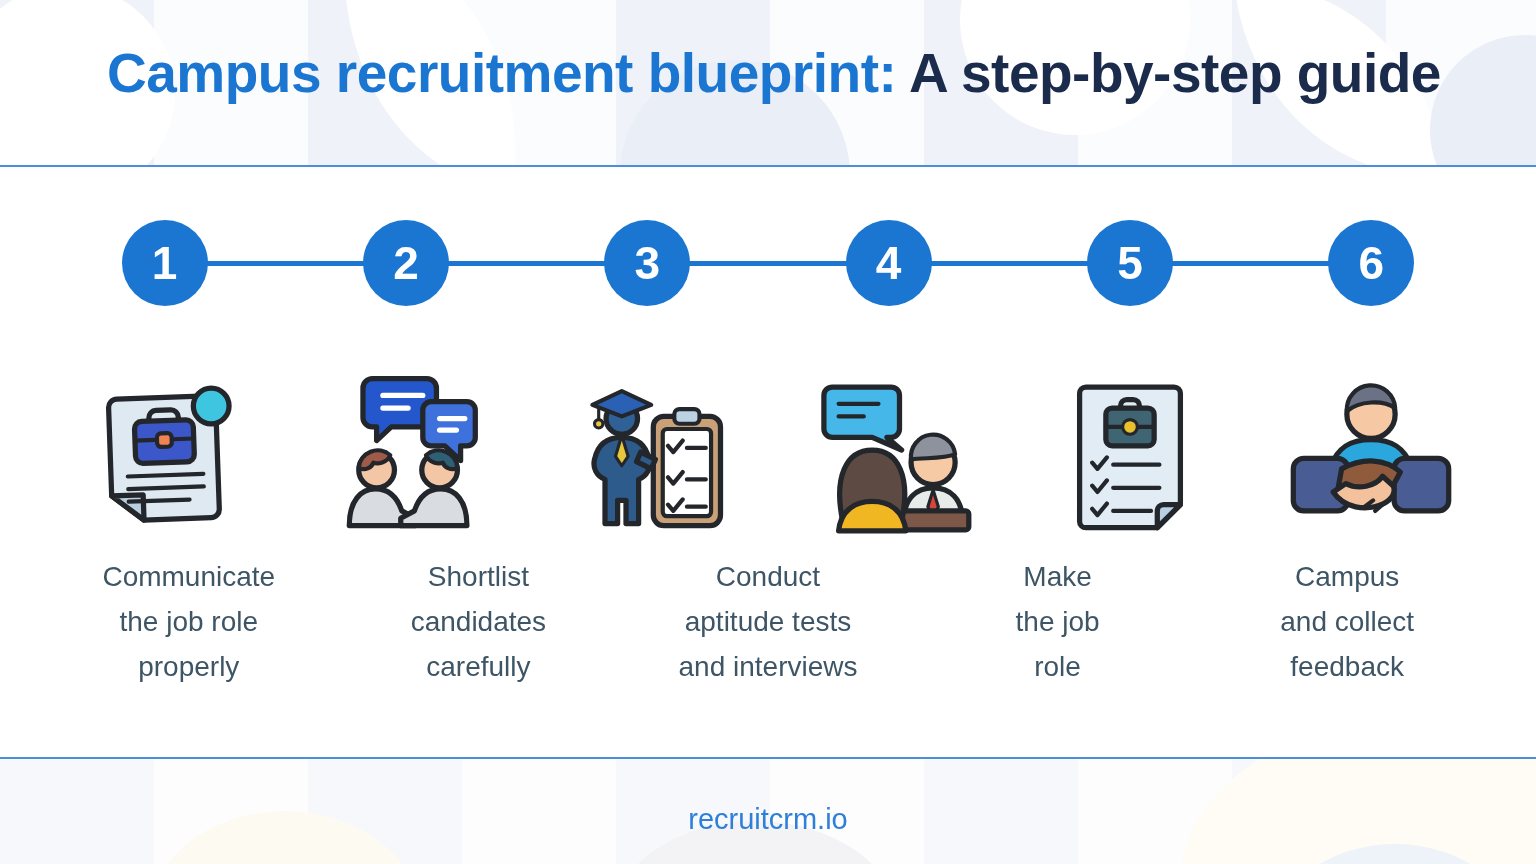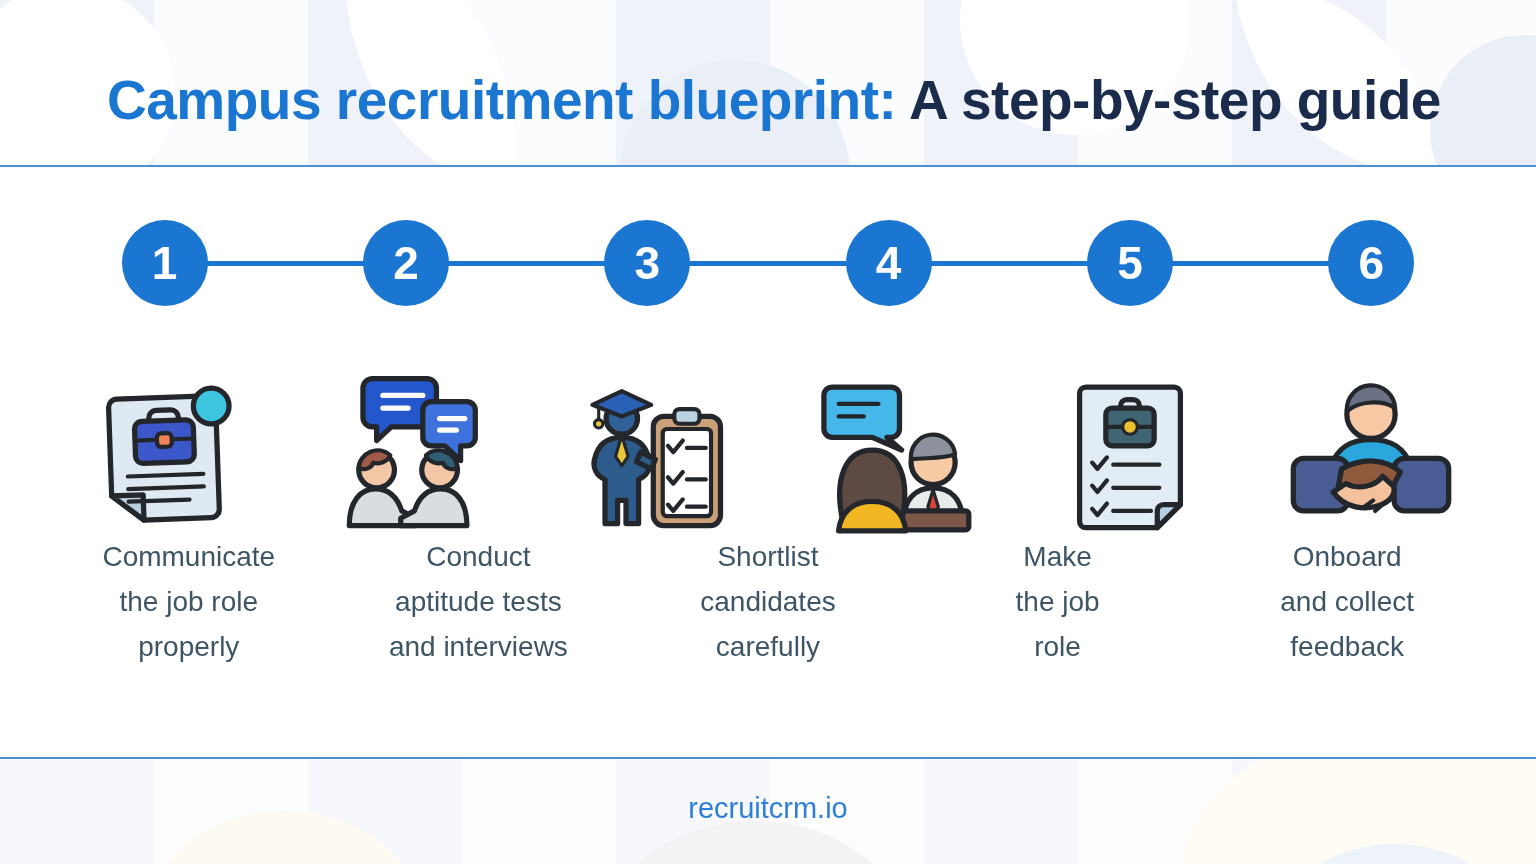--- a/index.html
+++ b/index.html
@@ -15,21 +15,21 @@
     position:relative; height:167px; flex:0 0 auto;
     background:repeating-linear-gradient(90deg,#eff2f8 0 154px,#fbfcfe 154px 308px);
     border-bottom:2px solid #4a8fd8;
     overflow:hidden;
   }
   .shape { position:absolute; pointer-events:none; }
   .sh-circle { border-radius:50%; }
   .sh-petal  { border-radius:0 100% 0 100%; }
   .header-title {
     position:relative; z-index:2; text-align:center;
-    padding-top:68px; font-size:55px; font-weight:700; letter-spacing:-0.5px;
+    padding-top:41px; font-size:55px; font-weight:700; letter-spacing:-0.5px;
     white-space:nowrap;
     margin-left:12px;
   }
   .title-primary   { color:#1b76d2; }
   .title-secondary { color:#1b2b4b; }
 
   
   .main { flex:1 1 auto; background:#ffffff; padding:0 44px; position:relative; }
 
   .stepper { position:relative; margin-top:53px; height:86px; }
@@ -44,36 +44,36 @@
     width:86px; height:86px; border-radius:50%;
     background:#1b76d2; color:#ffffff;
     display:flex; align-items:center; justify-content:center;
     font-size:46px; font-weight:700; z-index:1;
   }
 
   .icons-row { display:flex; margin-top:60px; }
   .icon-cell { flex:1 1 0; display:flex; justify-content:center; align-items:flex-start; }
   .icon-cell svg { width:168px; height:168px; }
 
-  .labels-row { display:flex; margin-top:0; }
+  .labels-row { display:flex; margin-top:20px; }
   .label-cell {
     flex:1 1 0; text-align:center; color:#3d5565;
     font-size:28px; line-height:45px; white-space:pre-line;
   }
 
   
   .footer-band {
     position:relative; height:107px; flex:0 0 auto;
     background:repeating-linear-gradient(90deg,#f6f8fc 0 154px,#fdfdfe 154px 308px);
     border-top:2px solid #4a8fd8;
     overflow:hidden;
   }
   .footer-link {
     position:relative; z-index:2; display:block; text-align:center;
-    margin-top:33px; color:#2e7fd9; font-size:29px; text-decoration:none;
+    margin-top:44px; color:#2e7fd9; font-size:29px; text-decoration:none;
   }
 
   .ic-stroke { stroke:#23262b; stroke-linejoin:round; stroke-linecap:round; }
 </style>
 </head>
 <body>
 
 <div class="header-band">
   <div class="shape sh-circle" style="left:-40px; top:-15px; width:215px; height:215px; background:#ffffff;"></div>
   <div class="shape sh-petal" style="left:330px; top:-55px; width:200px; height:235px; background:#ffffff; transform:rotate(8deg);"></div>
@@ -219,30 +219,30 @@
         <path class="ic-stroke" stroke-width="5" fill="#f3c19c" d="M44 120 c10 15 31 19 48 11 c8 -4 12 -11 9 -17 l-10 -9 c-7 10 -23 13 -35 7 z"></path>
         <path class="ic-stroke" stroke-width="4" fill="none" d="M74 134 l8 -6 M84 138 l8 -7"></path>
       </svg>
     </div>
   </div>
 
   <div class="labels-row">
     <div class="label-cell">Communicate
 the job role
 properly</div>
+    <div class="label-cell">Shortlist
+candidates
+carefully</div>
     <div class="label-cell">Conduct
 aptitude tests
 and interviews</div>
-    <div class="label-cell">Shortlist
-candidates
-carefully</div>
     <div class="label-cell">Make
 the job
 role</div>
-    <div class="label-cell">Onboard
+    <div class="label-cell">Campus
 and collect
 feedback</div>
   </div>
 </div>
 
 <div class="footer-band">
   <div class="shape sh-circle" style="left:1180px; top:-40px; width:460px; height:330px; background:#fefcf5;"></div>
   <div class="shape sh-circle" style="left:150px; top:52px; width:270px; height:210px; background:#fdfaf1;"></div>
   <div class="shape sh-circle" style="left:610px; top:62px; width:290px; height:210px; background:#f3f2f4;"></div>
   <div class="shape sh-circle" style="left:1270px; top:85px; width:250px; height:200px; background:#eef2f9;"></div>

